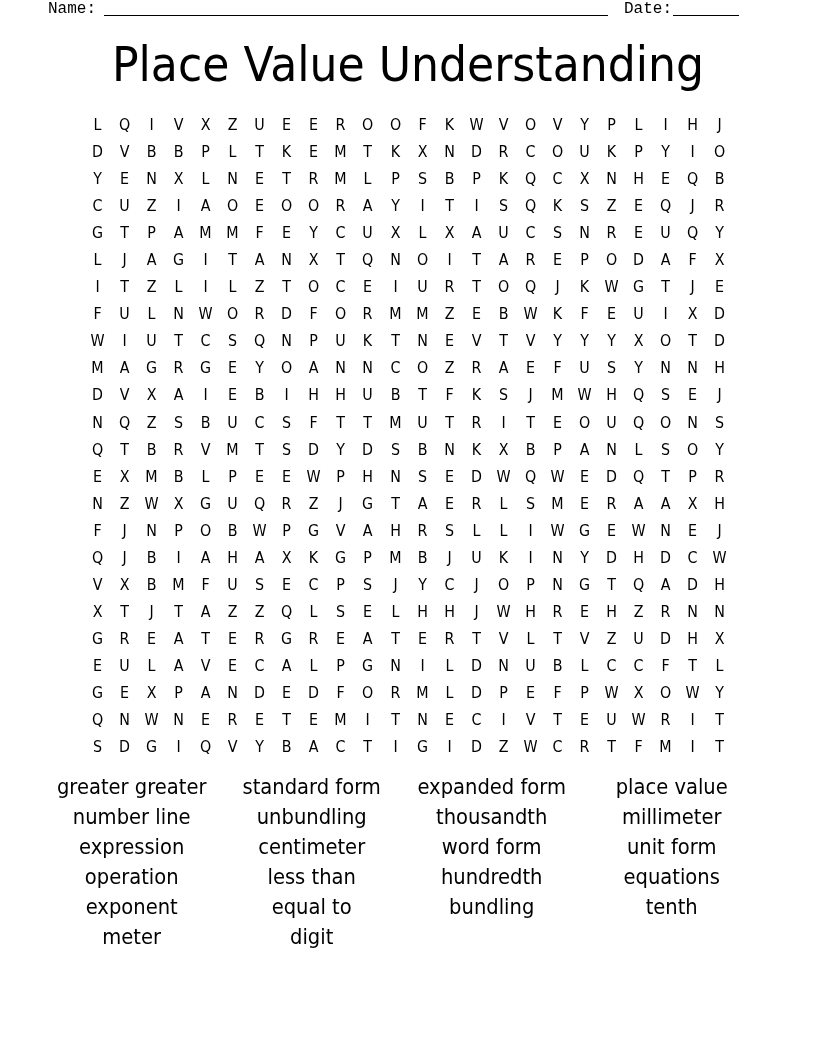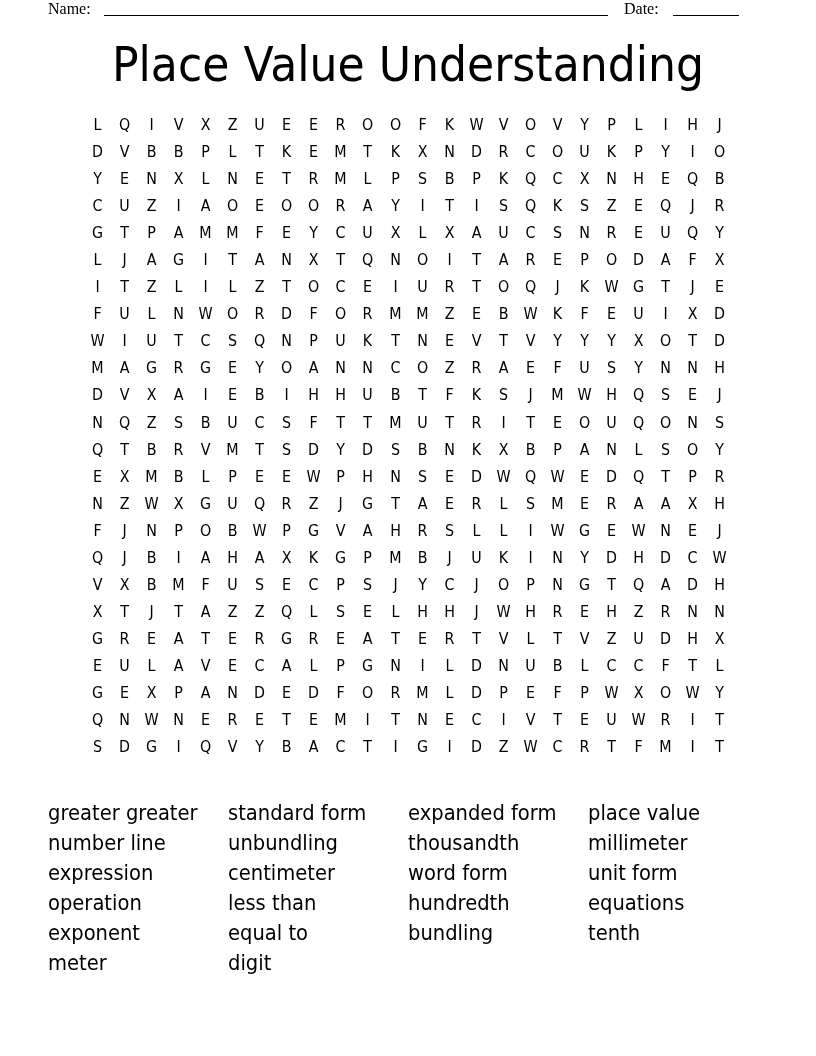--- a/index.html
+++ b/index.html
@@ -1,41 +1,42 @@
 <!DOCTYPE html>
 <html><head>
 <meta charset="utf-8">
 <style>
   html, body { margin: 0; padding: 0; background: #ffffff; }
   body { width: 816px; height: 1056px; position: relative; overflow: hidden; color: #000; }
   .header-line {
     position: absolute; top: 0; left: 48px; width: 700px; height: 20px;
-    font-family: Liberation Serif, serif; font-size: 16px; line-height: 18px;
+    font-family: Liberation Mono, monospace; font-size: 16px; line-height: 18px;
   }
   .name-label { position: absolute; left: 0; top: 0; }
   .name-blank { position: absolute; left: 56px; top: 0; width: 504px; border-bottom: 1px solid #000; height: 15px; }
   .date-label { position: absolute; left: 576px; top: 0; }
   .date-blank { position: absolute; left: 625px; top: 0; width: 66px; border-bottom: 1px solid #000; height: 15px; }
   .title {
     position: absolute; top: 32px; left: 0; width: 816px; text-align: center;
     font-family: "DejaVu Sans", sans-serif; font-size: 48px; line-height: 64px; letter-spacing: 0px;
     transform: scaleX(0.92); transform-origin: center;
   }
   .grid {
     position: absolute; top: 112px; left: 84px;
     display: grid; grid-template-columns: repeat(24, 27.05px); grid-auto-rows: 27.05px;
   }
   .cell {
     font-family: "DejaVu Sans", sans-serif; font-size: 15px; text-align: center;
     line-height: 27px; transform: scaleX(0.95);
   }
   .words {
-    position: absolute; top: 798px; left: 48px;
+    position: absolute; top: 772px; left: 48px;
     display: grid; grid-template-columns: 180px 180px 180px 180px; grid-auto-rows: 30px;
     grid-auto-flow: row;
+    text-align: center;
   }
   .word {
     font-family: "DejaVu Sans", sans-serif; font-size: 21px; line-height: 30px; white-space: nowrap;
     transform: scaleX(0.93); transform-origin: left center;
   }
 </style>
 </head>
 <body>
 
 <div class="header-line">

